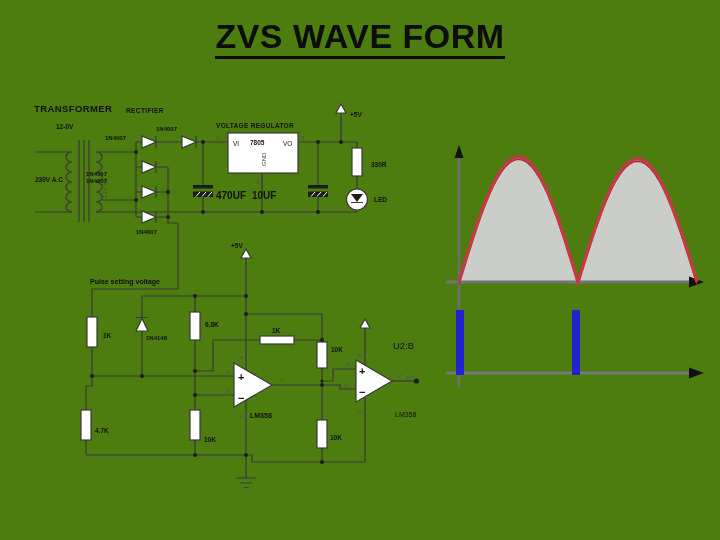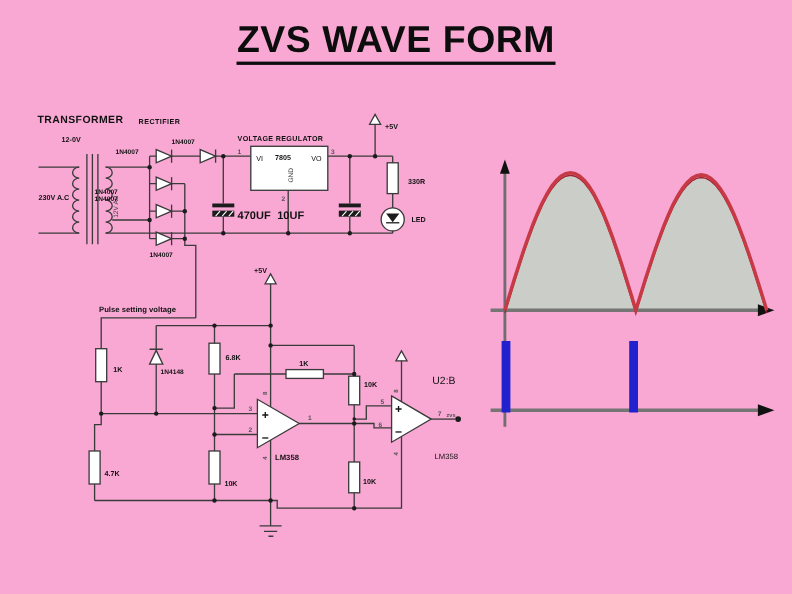--- a/index.html
+++ b/index.html
@@ -1,16 +1,16 @@
 <!DOCTYPE html>
 <html><head>
 <meta charset="utf-8">
 <style>
   html,body{margin:0;padding:0;background:#e8e8e8;}
-  #slide{position:relative;width:720px;height:540px;background:#f9a8d4;overflow:hidden;
+  #slide{position:relative;width:720px;height:540px;background:#4d7c0f;overflow:hidden;
          font-family:"Liberation Sans", sans-serif;}
   #title-wrap{position:absolute;top:18px;left:0;width:100%;text-align:center;}
   #title-wrap .title{display:inline-block;font-size:34px;font-weight:bold;letter-spacing:.5px;
          color:#0d0d0d;border-bottom:3.5px solid #0d0d0d;padding-bottom:1px;line-height:1.1;}
   svg{position:absolute;top:0;left:0;}
   svg text{font-family:"Liberation Sans", sans-serif;fill:#111;}
   .lbl{font-weight:bold;}
   .pin{fill:#555;font-weight:bold;}
   .gray{fill:#444;}
   .wire{stroke:#3a3a3a;stroke-width:1.2;fill:none;}

